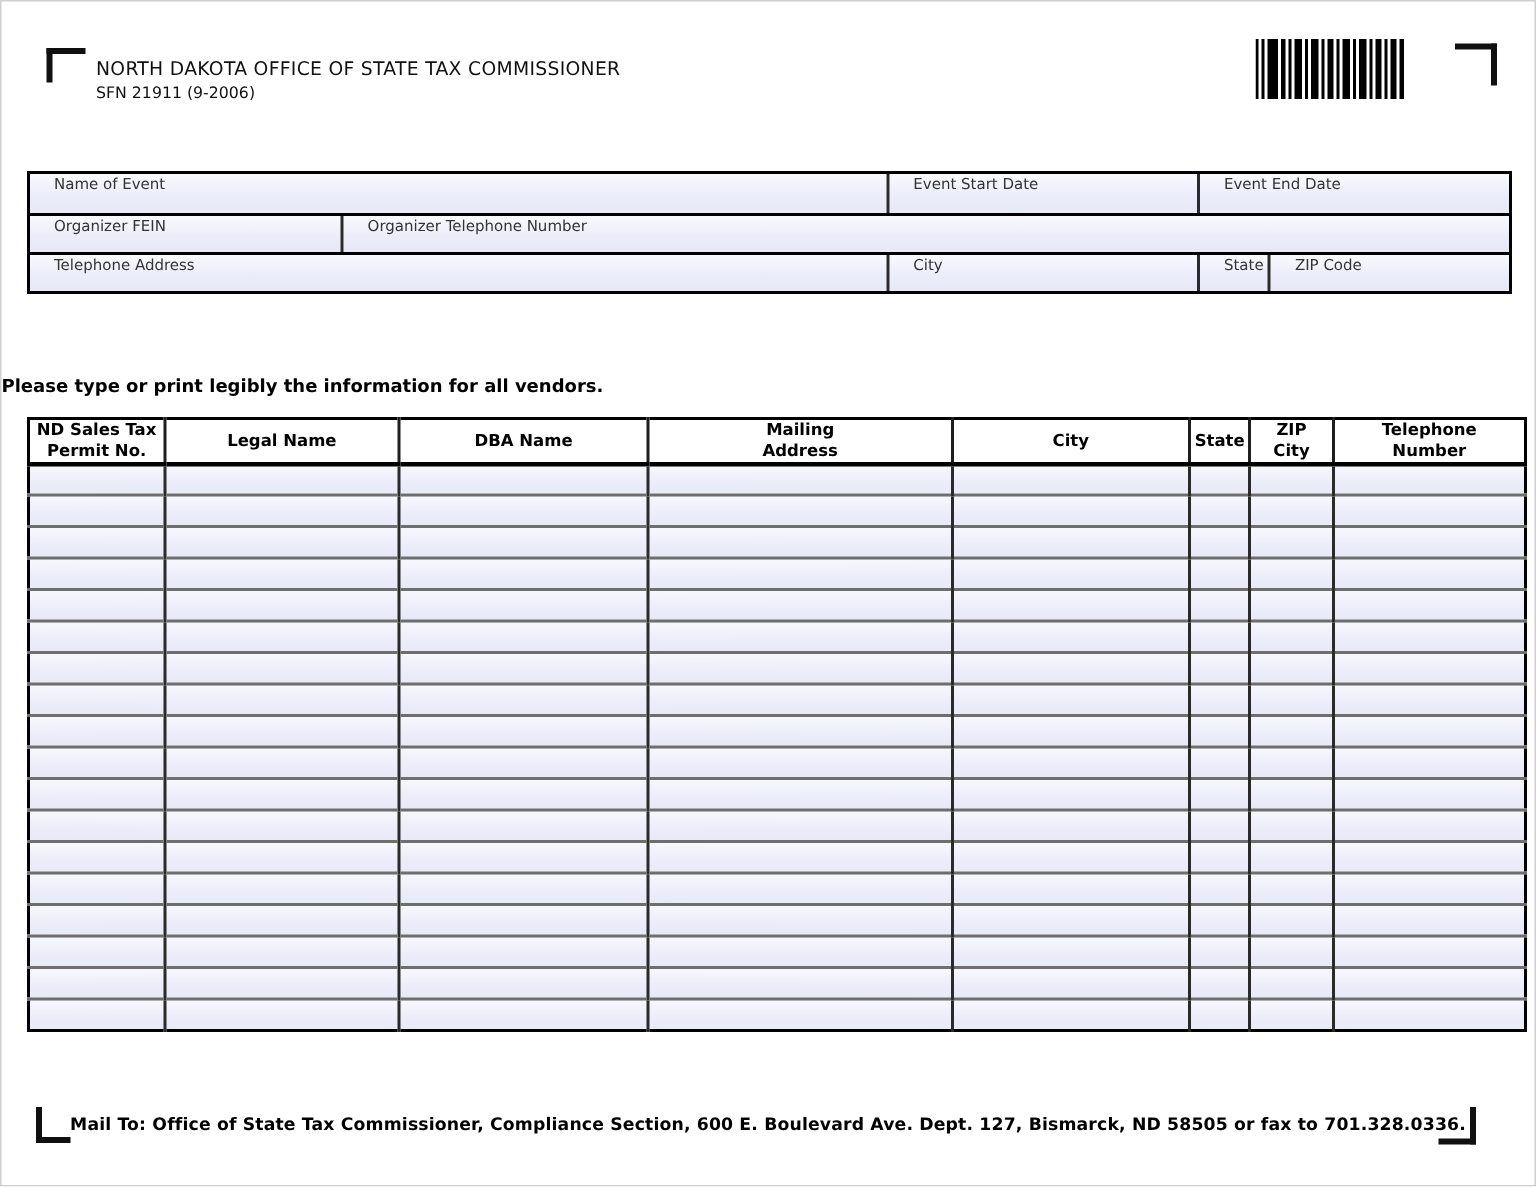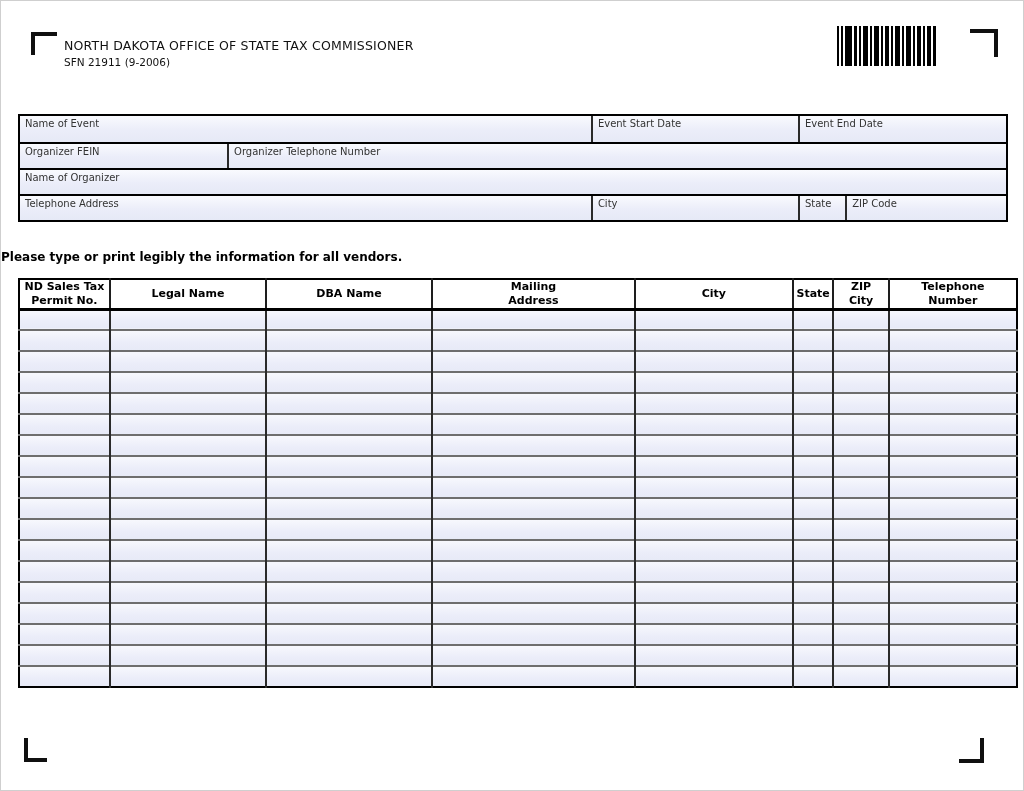--- a/index.html
+++ b/index.html
@@ -28,21 +28,21 @@
   
   .event-info { position:absolute; left:17px; top:113px; width:990px; border:2px solid #000; background:#fff; }
   .ei-row { display:flex; height:26px; border-top:2px solid #000; }
   .ei-row:first-child { border-top:none; }
   .ei-cell {
     position:relative; height:100%;
     background:linear-gradient(180deg,#f9fafe 0%,#ebedf9 55%,#e6e9f6 100%);
     border-left:2px solid #2a2a2a; overflow:hidden;
   }
   .ei-cell:first-child { border-left:none; }
-  .ei-label { display:block; font-size:10px; color:#333; padding:2px 0 0 5px; white-space:nowrap; }
+  .ei-label { display:block; font-size:10px; color:#333; padding:2px 0 0 16px; white-space:nowrap; }
   .w-main  { flex:0 0 57.9%; }
   .w-mid   { flex:0 0 21%; }
   .w-right { flex:1 1 auto; }
   .w-state { flex:0 0 4.8%; }
   .w-zip   { flex:1 1 auto; }
   .w-full  { flex:1 1 100%; }
 
   
   .instruction { position:absolute; left:0; right:0; top:249px; 
     font-size:12px; font-weight:bold; color:#000; }
@@ -117,25 +117,20 @@
       <div class="ei-cell w-right">
         <span class="ei-label">Event End Date</span>
       </div>
     </div>
     <div class="ei-row">
       <div class="ei-cell w-mid">
         <span class="ei-label">Organizer FEIN</span>
       </div>
       <div class="ei-cell w-right">
         <span class="ei-label">Organizer Telephone Number</span>
-      </div>
-    </div>
-    <div class="ei-row">
-      <div class="ei-cell w-full">
-        <span class="ei-label">Name of Organizer</span>
       </div>
     </div>
     <div class="ei-row">
       <div class="ei-cell w-main">
         <span class="ei-label">Telephone Address</span>
       </div>
       <div class="ei-cell w-mid">
         <span class="ei-label">City</span>
       </div>
       <div class="ei-cell w-state">
@@ -353,14 +348,15 @@
           <td></td>
           <td></td>
           <td></td>
           <td></td>
           <td></td>
           <td></td>
         </tr>
       </tbody>
   </table>
 
+  <div class="footer">Mail To: Office of State Tax Commissioner, Compliance Section, 600 E. Boulevard Ave. Dept. 127, Bismarck, ND 58505 or fax to 701.328.0336.</div>
 
 </div>
 
 </body></html>

